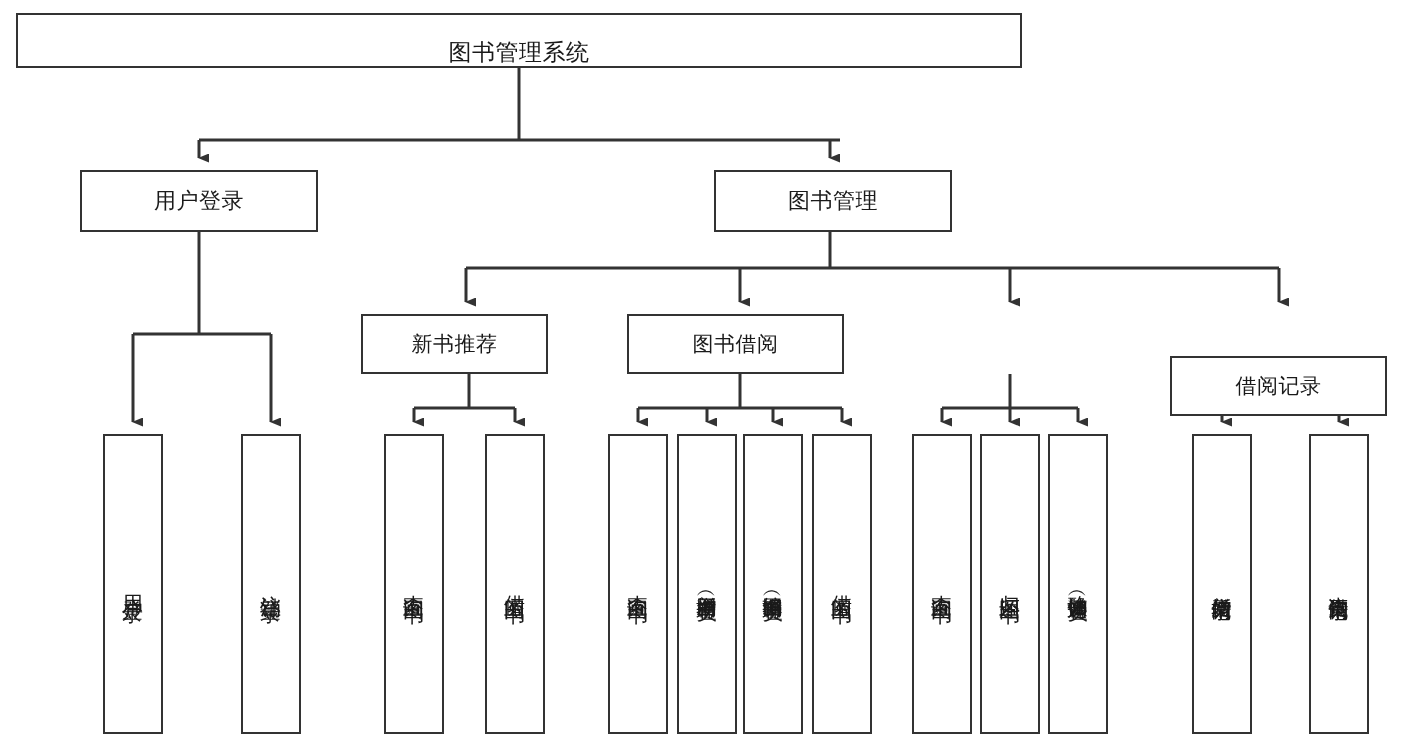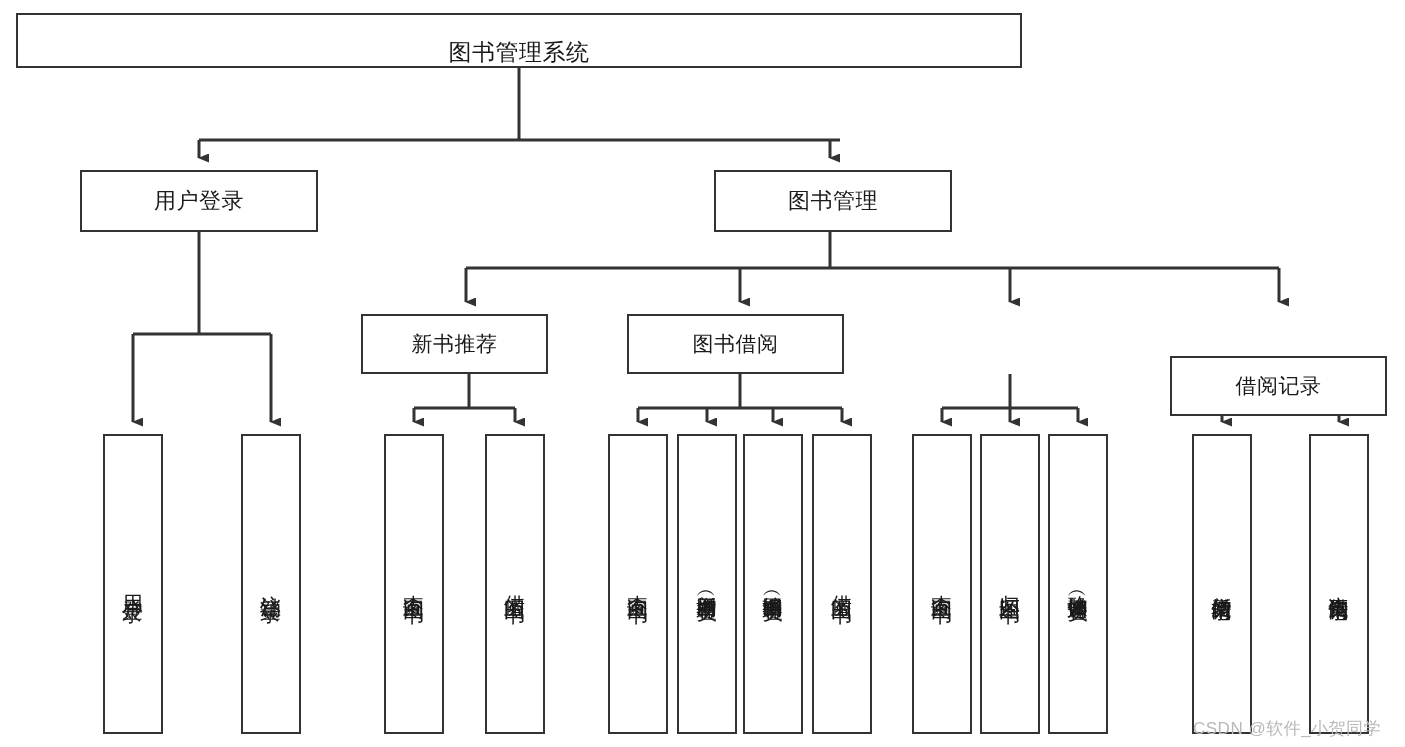--- a/index.html
+++ b/index.html
@@ -191,15 +191,14 @@
     <span class="node-label">确认归还（管理员）</span>
   </div>
 
   <div class="node-box leaf leaf-long" style="left:1192px; top:434px; width:60px; height:300px;">
     <span class="node-label">新增借阅记录</span>
   </div>
   <div class="node-box leaf leaf-long" style="left:1309px; top:434px; width:60px; height:300px;">
     <span class="node-label">查询借阅记录</span>
   </div>
 
-  <div class="watermark" style="left:1193px; top:717px;">CSDN @软件_小贺同学</div>
 
 </div>
 
 </body></html>

